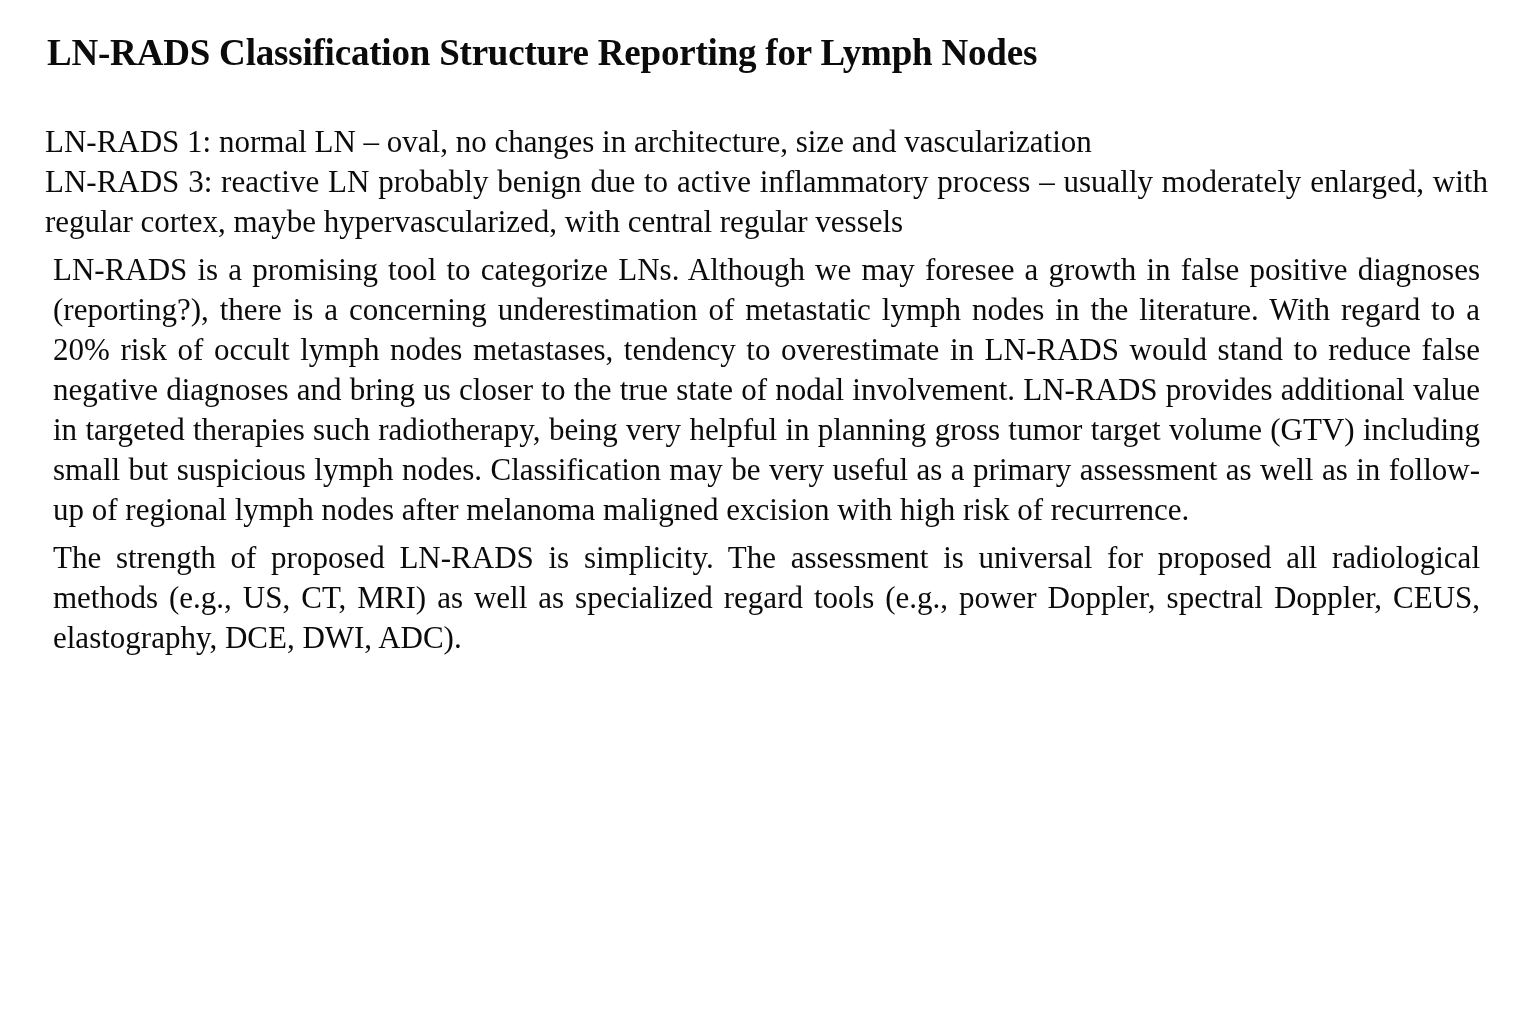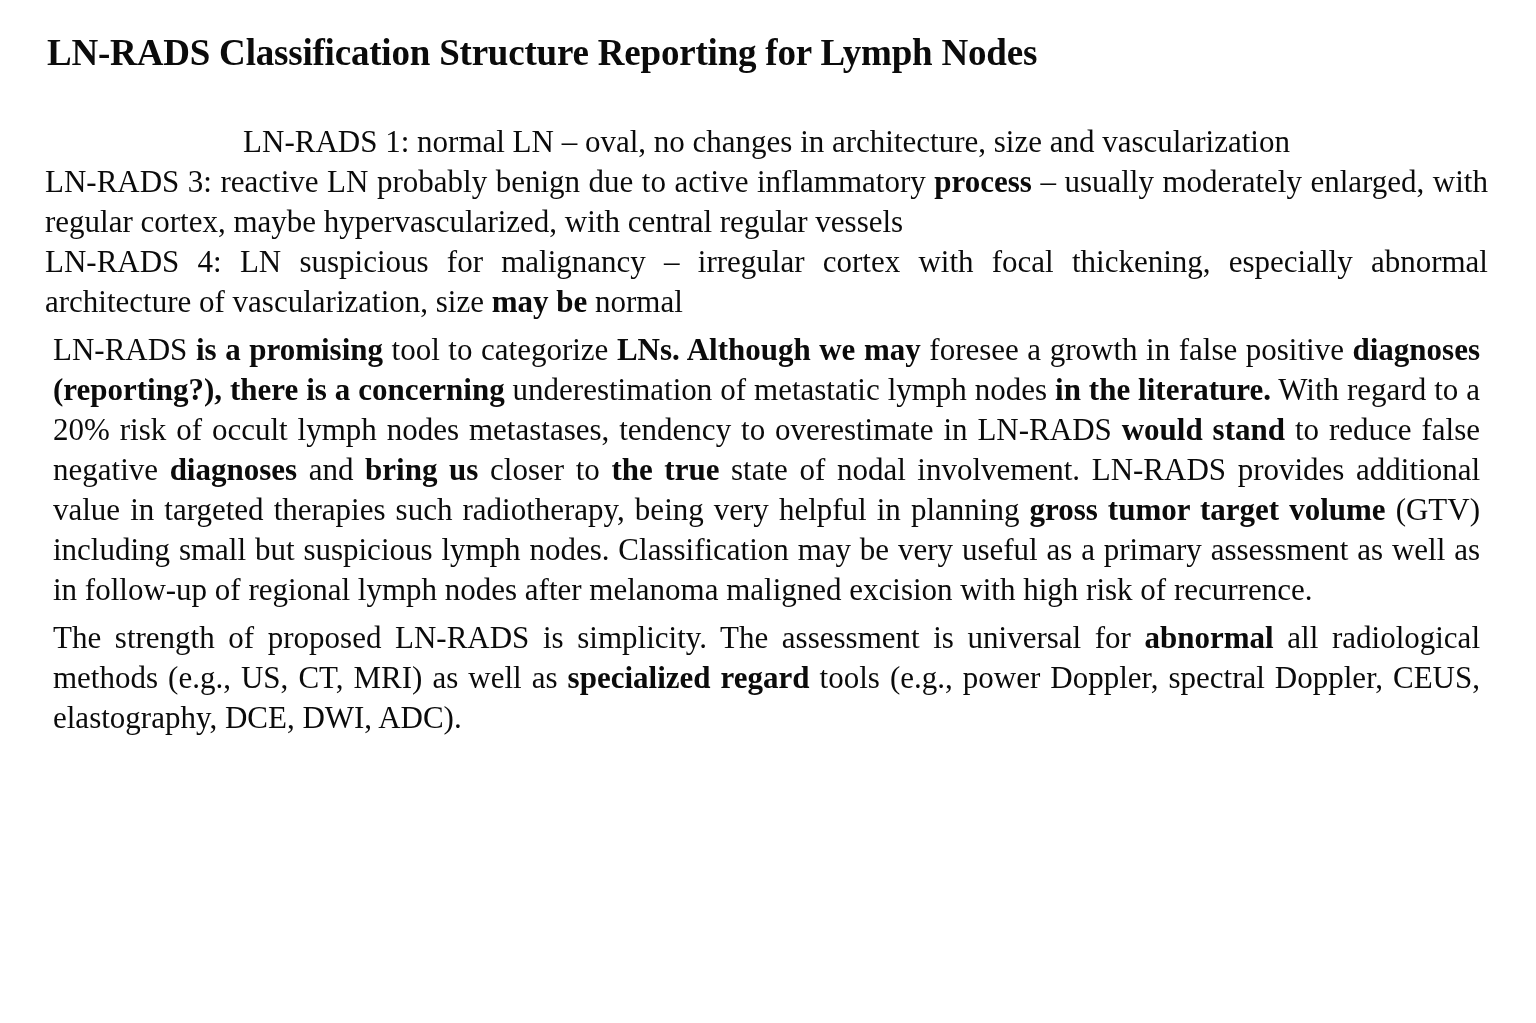--- a/index.html
+++ b/index.html
@@ -41,49 +41,48 @@
   .entry {
     font-size: 31px;
     line-height: 40px;
     text-align: justify;
     text-justify: inter-word;
     margin: 0;
     hyphens: none;
   }
   
   .entry.nowrap-line {
-    text-align: center;
+    text-align: left;
   }
   .para {
     font-size: 31px;
     line-height: 40px;
     text-align: justify;
     text-justify: inter-word;
     margin: 8px;
     hyphens: none;
   }
   b, .b {
-    font-weight: bold;
+    font-weight: normal;
   }
 </style>
 </head>
 <body>
 
 <div class="page">
 
   <h1 class="doc-title">LN-RADS Classification Structure Reporting for Lymph Nodes</h1>
 
   <div class="body-block">
 
     <div class="entry-list">
         <p class="entry nowrap-line"><span>LN-RADS 1: normal LN – oval, no changes in architecture, size and vascularization</span></p>
         <p class="entry"><span>LN-RADS 3: reactive LN probably benign due to active inflammatory </span><b>process</b><span> – usually moderately enlarged, with regular cortex, maybe hypervascularized, with central regular vessels</span></p>
-        <p class="entry"><span>LN-RADS 4: LN suspicious for malignancy – irregular cortex with focal thickening, especially abnormal architecture of vascularization, size </span><b>may be</b><span> normal</span></p>
       </div>
 
     <div class="paragraph-list">
         <p class="para"><span>LN-RADS </span><b>is a promising</b><span> tool to categorize </span><b>LNs. Although we may</b><span> foresee a growth in false positive </span><b>diagnoses (reporting?), there is a concerning</b><span> underestimation of metastatic lymph nodes </span><b>in the literature.</b><span> With regard to a 20% risk of occult lymph nodes metastases, tendency to overestimate in LN-RADS </span><b>would stand</b><span> to reduce false negative </span><b>diagnoses</b><span> and </span><b>bring us</b><span> closer to </span><b>the true</b><span> state of nodal involvement. LN-RADS provides additional value in targeted therapies such radiotherapy, being very helpful in planning </span><b>gross tumor target volume</b><span> (GTV) including small but suspicious lymph nodes. Classification may be very useful as a primary assessment as well as in follow-up of regional lymph nodes after melanoma maligned excision with high risk of recurrence.</span></p>
-        <p class="para"><span>The strength of proposed LN-RADS is simplicity. The assessment is universal for </span><b>abnormal</b><span> all radiological methods (e.g., US, CT, MRI) as well as </span><b>specialized regard</b><span> tools (e.g., power Doppler, spectral Doppler, CEUS, elastography, DCE, DWI, ADC).</span></p>
+        <p class="para"><span>The strength of proposed LN-RADS is simplicity. The assessment is universal for </span><b>proposed</b><span> all radiological methods (e.g., US, CT, MRI) as well as </span><b>specialized regard</b><span> tools (e.g., power Doppler, spectral Doppler, CEUS, elastography, DCE, DWI, ADC).</span></p>
       </div>
 
   </div>
 
 </div>
 
 </body></html>

